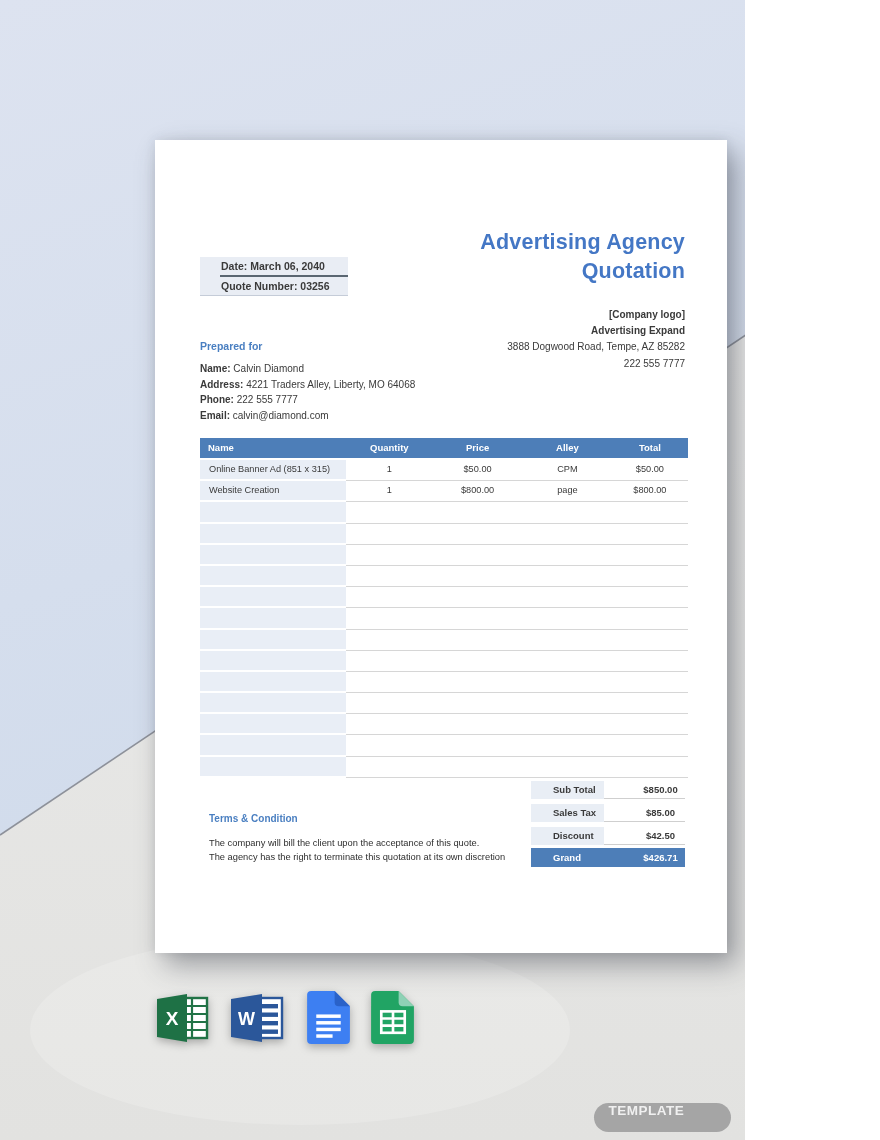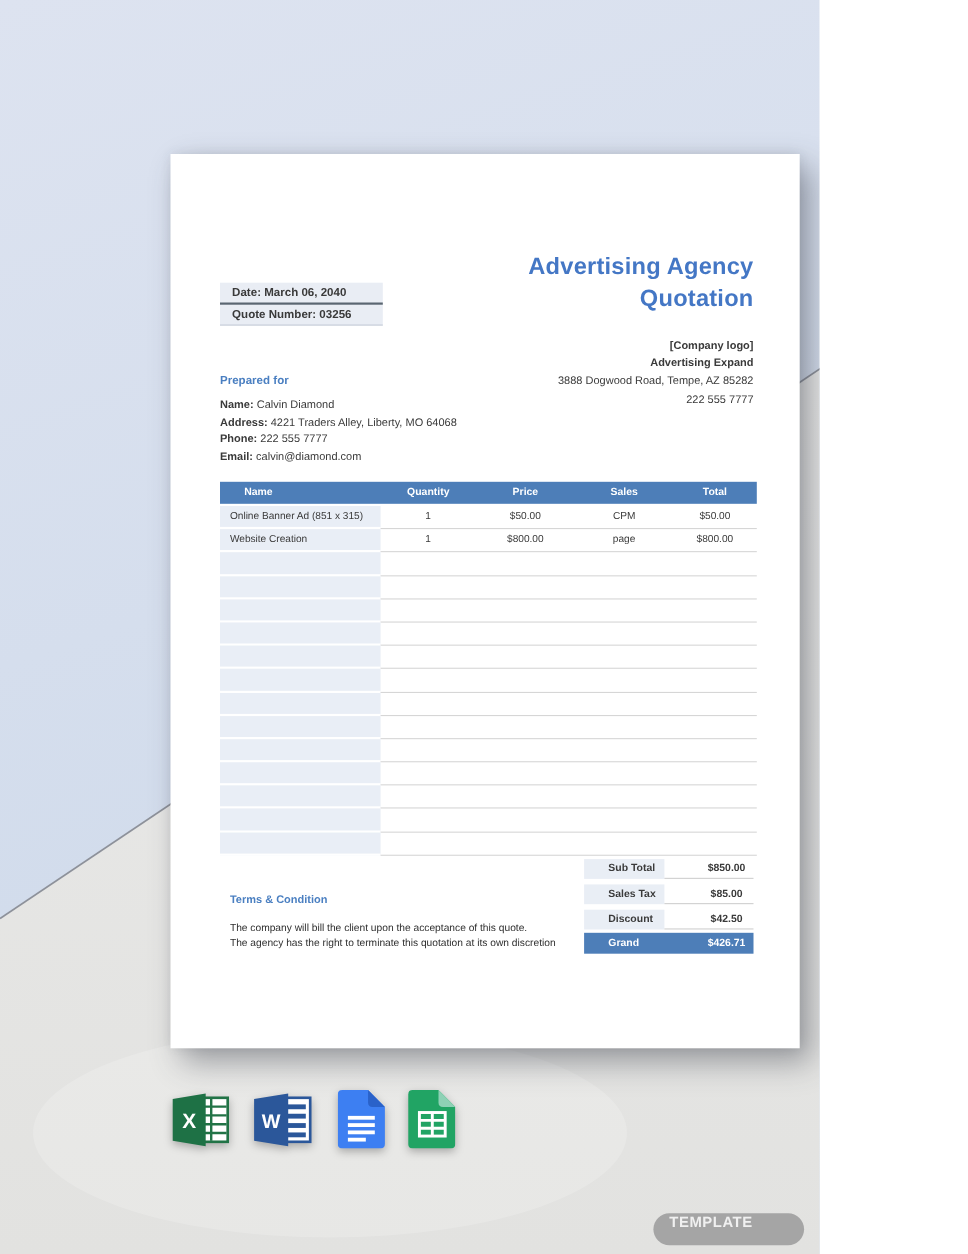--- a/index.html
+++ b/index.html
@@ -5,38 +5,38 @@
   html,body{margin:0;padding:0;}
   body{font-family:"Liberation Sans",sans-serif;}
   .scene{position:relative;width:745px;height:1140px;overflow:hidden;}
   .bg-svg{position:absolute;left:0;top:0;}
 
   
   .doc{position:absolute;left:155px;top:140px;width:572px;height:813px;background:#ffffff;
        box-shadow:10px 12px 26px rgba(60,65,75,0.45), 0 0 10px rgba(60,65,75,0.12);color:#3a3a3a;}
 
   .meta-box{position:absolute;left:45px;top:117px;width:148px;background:#e9edf4;border-bottom:1px solid #c5ccd8;}
-  .meta-row{height:18px;line-height:18px;padding:0 0 0 11px;font-size:10.5px;font-weight:bold;color:#3a3a3a;}
+  .meta-row{height:18px;line-height:18px;padding:0 0 0 1px;font-size:10.5px;font-weight:bold;color:#3a3a3a;margin-left:20px;}
   .meta-row.first{border-bottom:2px solid #5a6671;}
 
   .title{position:absolute;right:42px;top:88px;text-align:right;color:#4477c5;font-weight:bold;
          font-size:21.5px;line-height:28.5px;letter-spacing:0.2px;}
 
   .company{position:absolute;right:42px;top:167px;text-align:right;font-size:10px;line-height:16.2px;}
   .company .b{font-weight:bold;}
 
   .prepared{position:absolute;left:45px;top:199px;font-size:10px;line-height:15.8px;}
   .prepared .heading{color:#4a7fc1;font-weight:bold;font-size:10.5px;margin-bottom:6px;}
   .prepared .lbl{font-weight:bold;}
 
   
   .items{position:absolute;left:45px;top:298px;width:488px;}
   .thead{display:flex;background:#4d7eb8;height:20px;margin-bottom:2px;}
   .th{color:#ffffff;font-weight:bold;font-size:9.5px;line-height:20px;text-align:center;}
-  .th.col0{width:30%;text-align:left;padding-left:22px;box-sizing:border-box;}
+  .th.col0{width:30%;text-align:left;padding-left:8px;box-sizing:border-box;}
   .th.col1{width:17.6%;} .th.col2{width:18.6%;} .th.col3{width:18.2%;} .th.col4{width:15.6%;}
   .trow{display:flex;height:21.2px;}
   .td-name{width:30%;box-sizing:border-box;background:#e9eef6;border-bottom:2px solid #ffffff;
            font-size:9.2px;line-height:19px;padding-left:9px;color:#3a3a3a;white-space:nowrap;}
   .trow-rest{width:70%;display:flex;box-sizing:border-box;border-bottom:1.4px solid #d6d6d6;}
   .td{font-size:9.2px;line-height:19px;text-align:center;color:#3a3a3a;}
   .td.col1{width:25.1%;} .td.col2{width:26.6%;} .td.col3{width:26.0%;} .td.col4{width:22.3%;}
 
   
   .totals{position:absolute;left:376px;top:641px;width:154px;}
@@ -109,21 +109,21 @@
           <div class="line"><span class="lbl">Phone:</span> 222 555 7777</div>
           <div class="line"><span class="lbl">Email:</span> calvin@diamond.com</div>
         </div>
     </div>
 
     <div class="items">
       <div class="thead" id="items-header">
           <div class="th col0">Name</div>
           <div class="th col1">Quantity</div>
           <div class="th col2">Price</div>
-          <div class="th col3">Sales</div>
+          <div class="th col3">Alley</div>
           <div class="th col4">Total</div>
         </div>
       <div id="items-body">
           <div class="trow">
             <div class="td-name">Online Banner Ad (851 x 315)</div>
             <div class="trow-rest">
               <div class="td col1">1</div>
               <div class="td col2">$50.00</div>
               <div class="td col3">CPM</div>
               <div class="td col4">$50.00</div>

